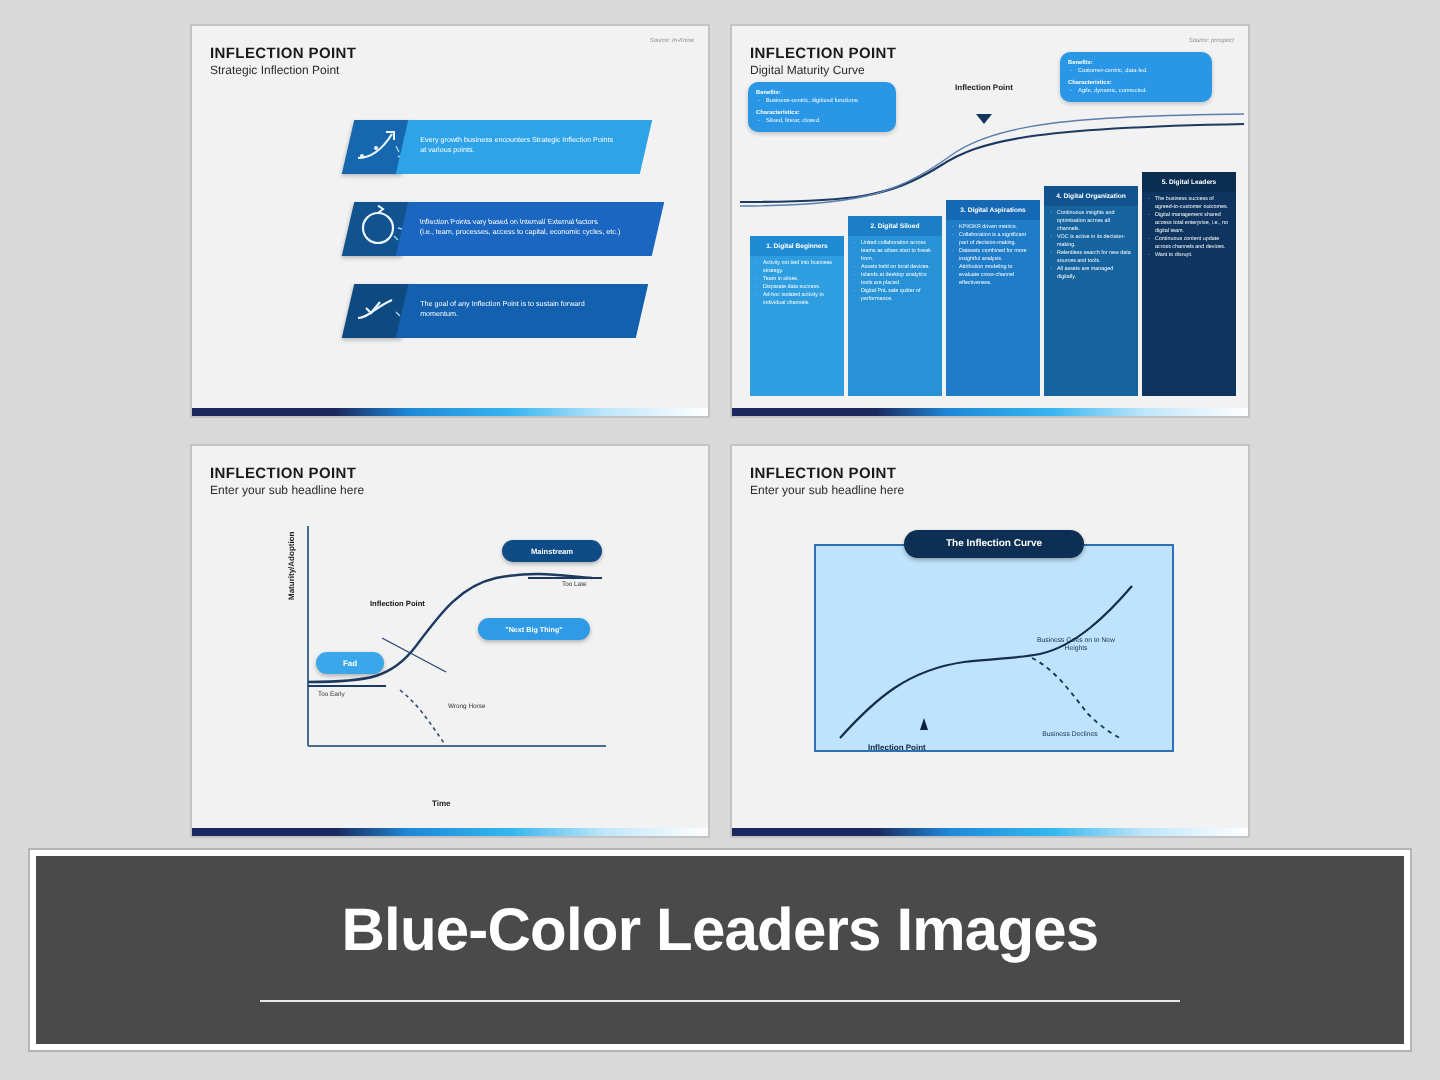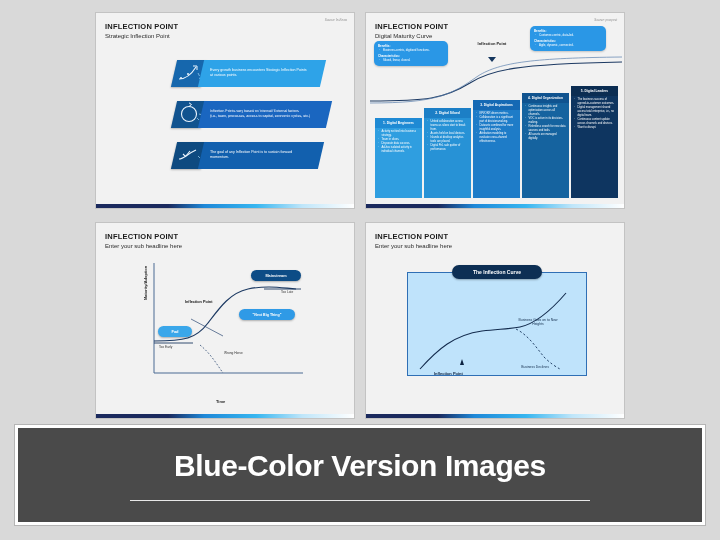--- a/index.html
+++ b/index.html
@@ -320,17 +320,17 @@
       <div style="position:absolute; left:148px; top:95px; width:48px; text-align:center; font-size:3.4px; color:#16304f; line-height:1.3;">Business Goes on to New Heights</div>
       <div style="position:absolute; left:152px; top:142px; width:34px; text-align:center; font-size:3.4px; color:#16304f; line-height:1.3;">Business Declines</div>
       <div style="position:absolute; left:68px; top:148px; font-size:4px; font-weight:bold; color:#0d2340;">Inflection Point</div>
       <div style="position:absolute; left:94px; top:136px; width:0; height:0; border-left:2.5px solid transparent; border-right:2.5px solid transparent; border-bottom:6px solid #0d2340;"></div>
 
       <div class="footer-bar"></div>
     </div>
   </div>
 
   <div class="bottom-banner">
-    <h1>Blue-Color Version Images</h1>
+    <h1>Blue-Color Leaders Images</h1>
     <div class="bb-rule"></div>
   </div>
 
 </div>
 
 </body></html>

